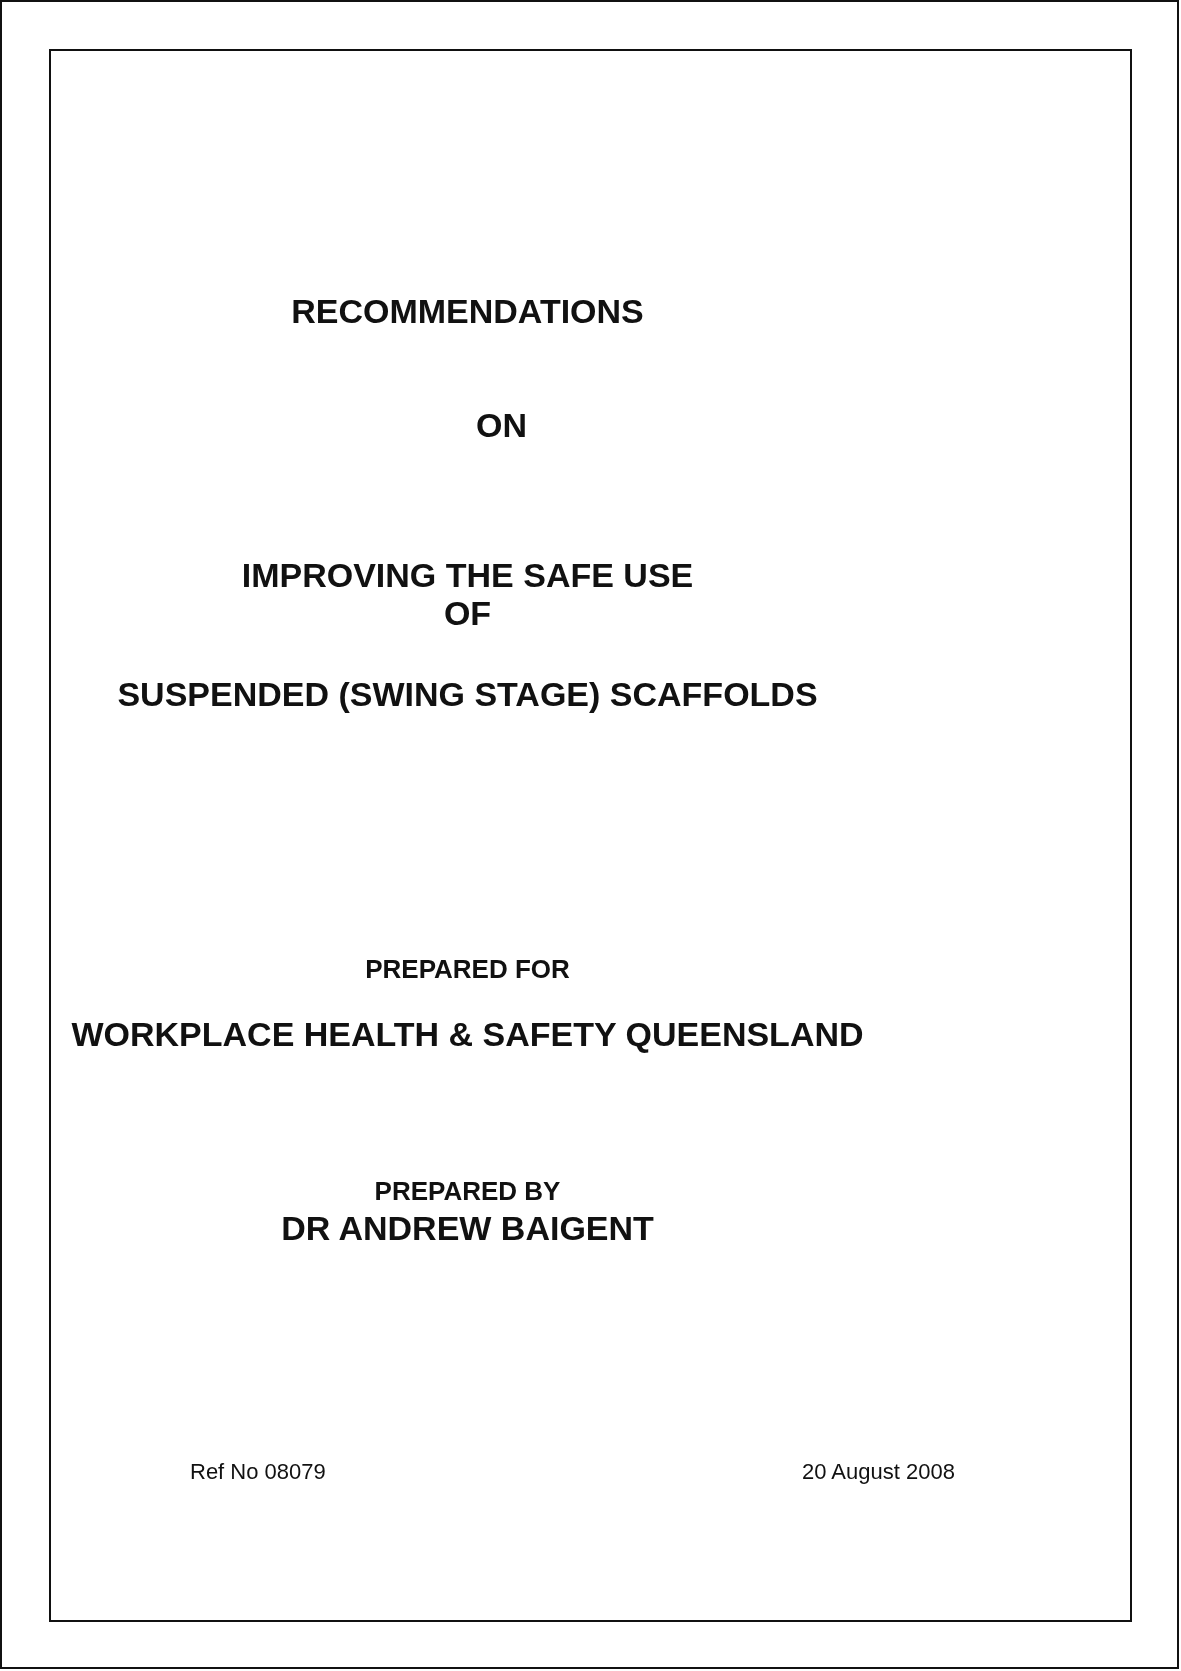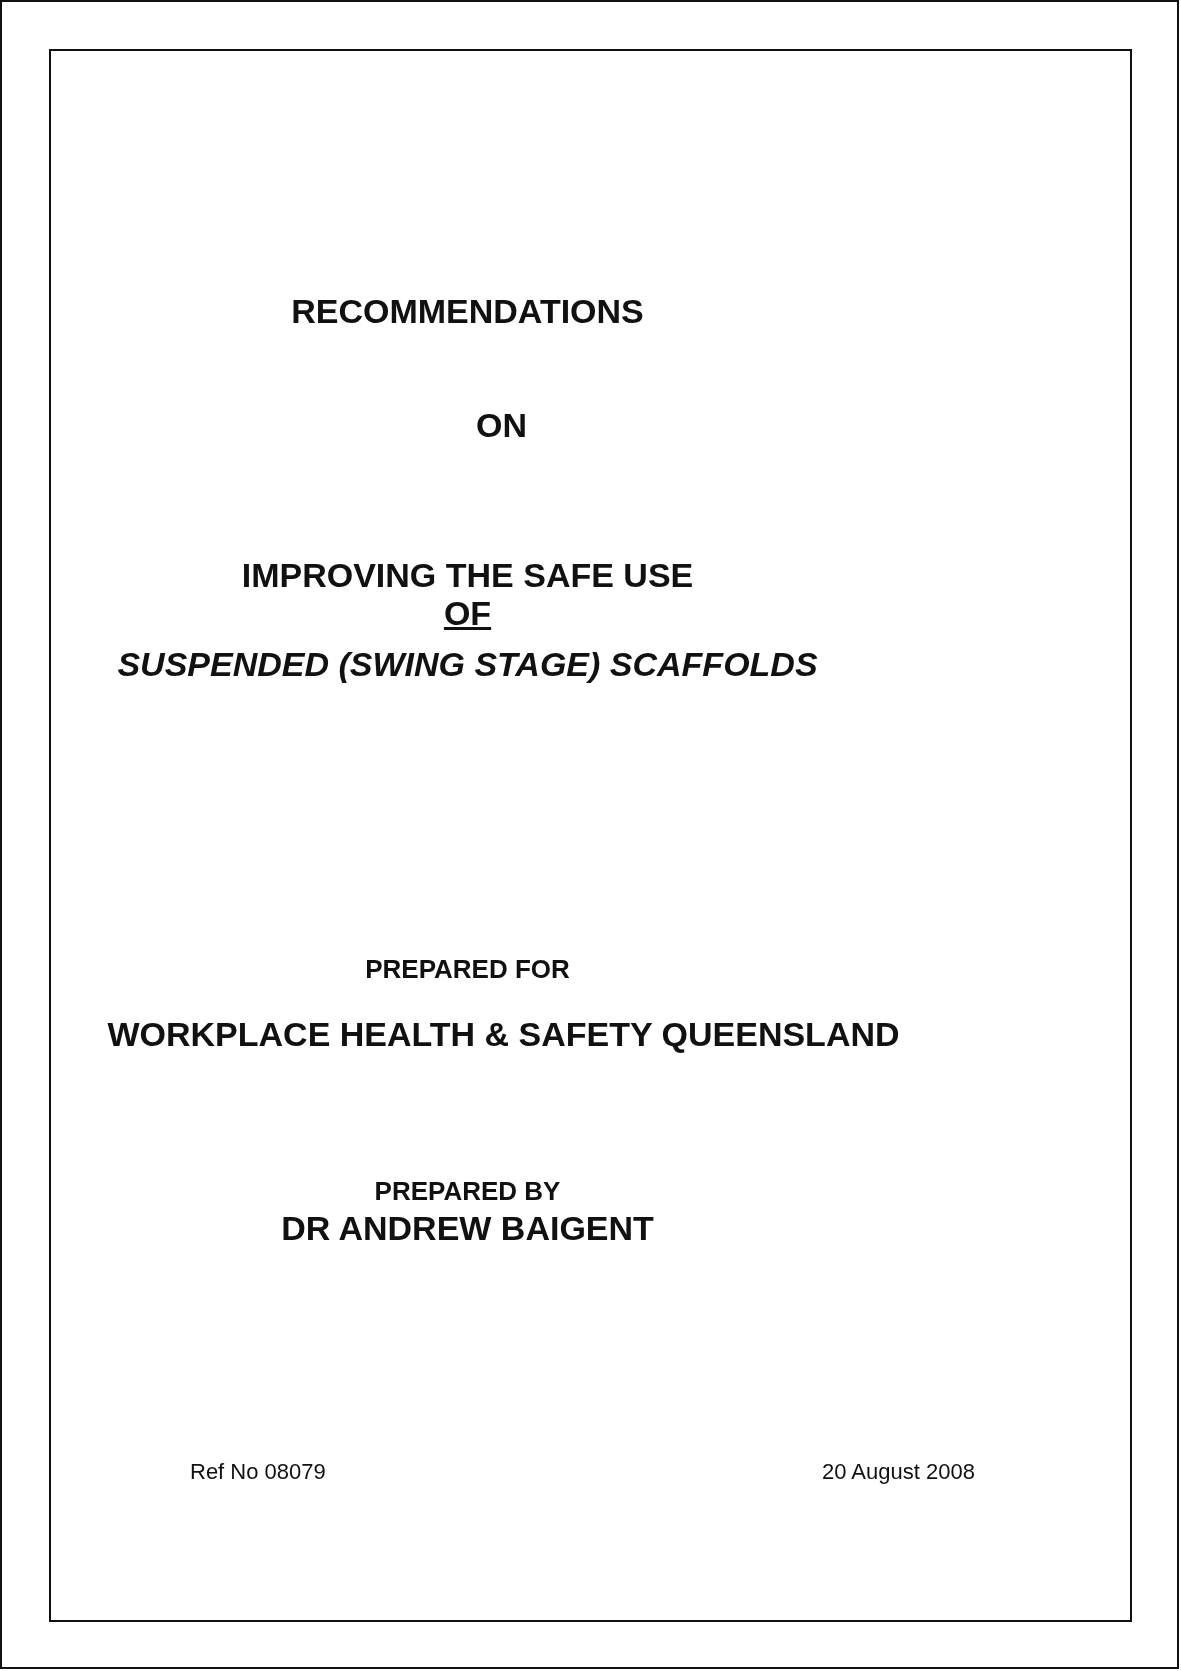--- a/index.html
+++ b/index.html
@@ -63,23 +63,23 @@
 </head>
 <body>
 
 <div class="outer-frame"></div>
 
 <div class="page-frame"></div>
 
 <div class="line title-lg" style="top:294px;">RECOMMENDATIONS</div>
 <div class="line title-lg" style="top:408px;margin-left:34px;">ON</div>
 <div class="line title-lg" style="top:513px;margin-top:45px;">IMPROVING THE SAFE USE</div>
-<div class="line title-lg" style="top:596px;text-decoration:underline;">OF</div>
-<div class="line title-lg" style="top:647px;font-style:italic;">SUSPENDED (SWING STAGE) SCAFFOLDS</div>
+<div class="line title-lg" style="top:596px;">OF</div>
+<div class="line title-lg" style="top:677px;">SUSPENDED (SWING STAGE) SCAFFOLDS</div>
 
 <div class="line title-md" style="top:956px;">PREPARED FOR</div>
-<div class="line title-lg" style="top:1017px;padding-left:36px;">WORKPLACE HEALTH &amp; SAFETY QUEENSLAND</div>
+<div class="line title-lg" style="top:1017px;">WORKPLACE HEALTH &amp; SAFETY QUEENSLAND</div>
 
 <div class="line title-md" style="top:1178px;">PREPARED BY</div>
 <div class="line title-lg" style="top:1211px;">DR ANDREW BAIGENT</div>
 
 <div class="footer-text" style="left:178px; top:1461px;">Ref No 08079</div>
-<div class="footer-text" style="left:810px; top:1461px;text-align:center;">20 August 2008</div>
+<div class="footer-text" style="left:790px; top:1461px;text-align:center;">20 August 2008</div>
 
 </body></html>

